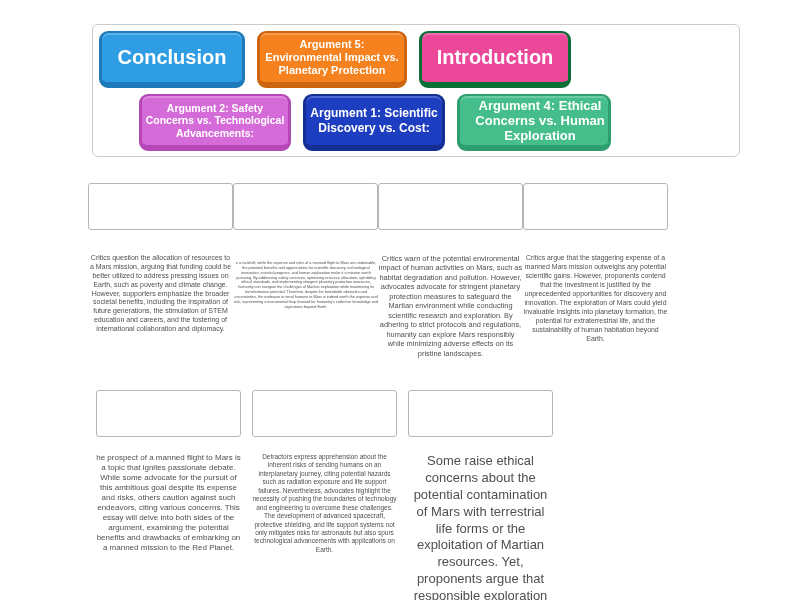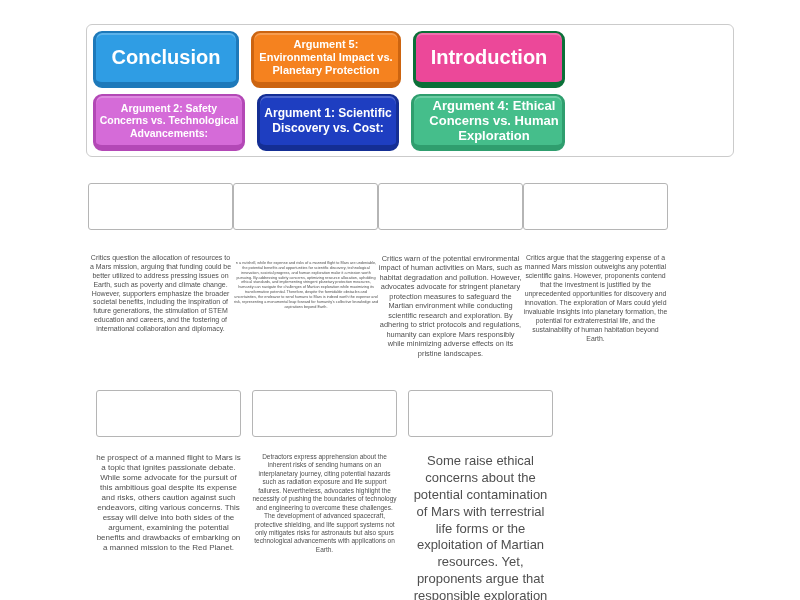--- a/index.html
+++ b/index.html
@@ -1,33 +1,33 @@
 <!DOCTYPE html>
 <html><head>
 <meta charset="utf-8">
 <style>
   * { margin:0; padding:0; box-sizing:border-box; }
   html,body { width:800px; height:600px; background:#ffffff; overflow:hidden;
               font-family:"Liberation Sans", sans-serif; }
 
   
-  .card { position:absolute; left:86px; top:24px; width:648px; height:133px;
+  .card { position:absolute; left:92px; top:24px; width:648px; height:133px;
           background:#fff; border:1px solid #cbcbcb; border-radius:6px;
           padding:6px 6px 0 6px; }
   .tile-row { display:flex; gap:12px; margin-bottom:6px; }
   .tile { height:57px; border-radius:9px; display:flex; align-items:center;
           justify-content:center; text-align:center; color:#fff; font-weight:bold;
           border-style:solid; border-width:2px 3px 6px 3px; padding:1px 2px;
           box-shadow: inset 0 2px 0 rgba(255,255,255,0.22);
           cursor:pointer; line-height:1.18; }
   .t0 { width:146px; font-size:20px; }
   .t1 { width:152px; font-size:11.5px; }
   .t2 { width:150px; font-size:11px; }
   .t3 { width:152px; font-size:20px; }
-  .t4 { width:152px; font-size:10.5px; }
+  .t4 { width:152px; font-size:10.5px;margin-left:40px; }
   .t5 { width:142px; font-size:12px; }
   .t6 { width:154px; font-size:13px; }
 
   
   .row-a { position:absolute; left:88px; top:183px; display:grid;
            grid-template-columns:repeat(4,145px); }
   .row-b { position:absolute; left:96px; top:390px; display:grid;
            grid-template-columns:repeat(3,145px); column-gap:11px; }
   .drop-box { height:47px; border:1px solid #b5b5b5; border-radius:3px; background:#fff; }
   .desc { color:#4f4f4f; text-align:center; margin-top:24px; }

